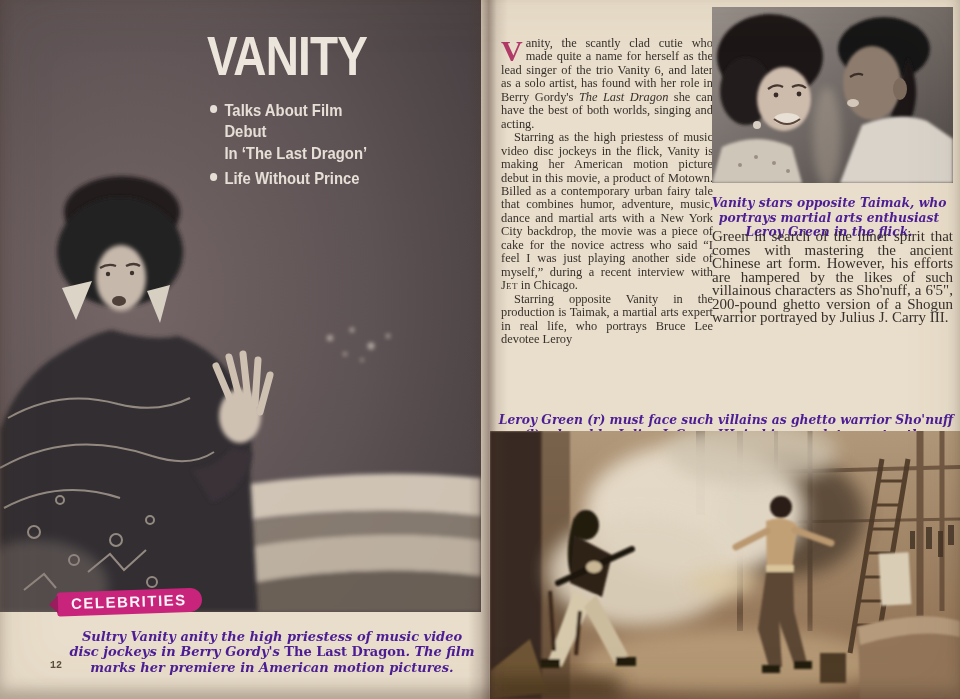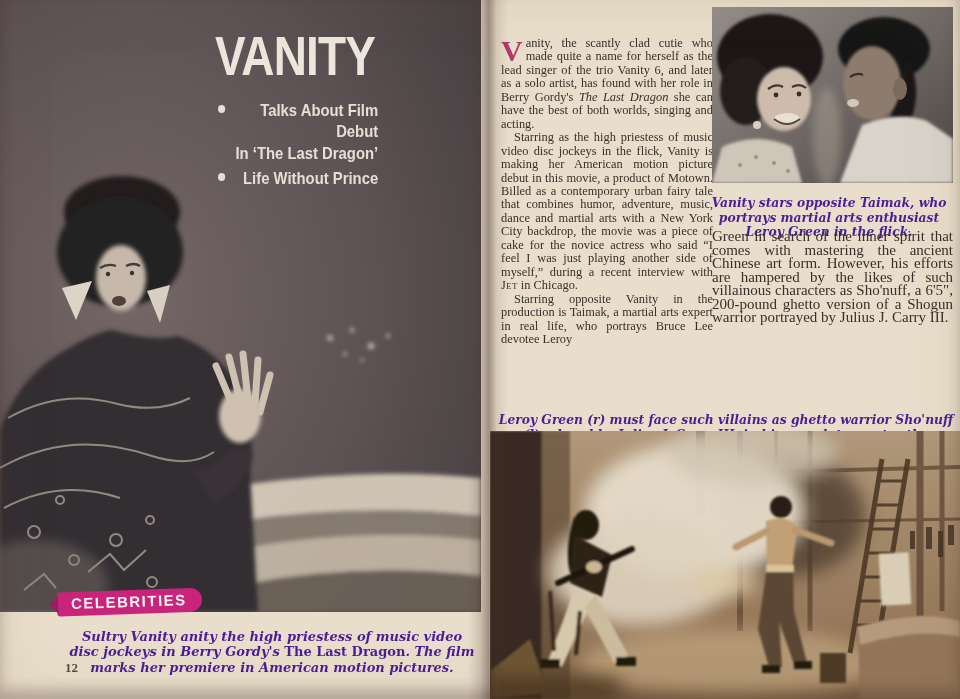--- a/index.html
+++ b/index.html
@@ -1,46 +1,46 @@
 <!DOCTYPE html>
 <html style="--pink: #c9247c; --pink2: #b23a68; --ink: #37302b;"><head>
 <meta charset="utf-8">
 <style>
   html,body{margin:0;padding:0;background:#b9a890;}
   #spread{position:relative;width:960px;height:699px;overflow:hidden;
           background:#e9decb;font-family:"Liberation Serif",serif;}
 
   
   .photo-left{position:absolute;left:0;top:0;width:481px;height:612px;}
-  .title-block{position:absolute;left:188px;top:28px;width:214px;text-align:center;}
+  .title-block{position:absolute;left:180px;top:28px;width:214px;text-align:center;}
   .mag-title{margin:0;font-family:"Liberation Sans",sans-serif;font-weight:bold;
              font-size:56px;line-height:1;color:#ece6dc;letter-spacing:-1px;
              transform:scaleX(.82);transform-origin:center top;}
-  .bullet-list{margin:16px 0 0 30px;padding:0;list-style:none;text-align:right;width:178px;}
+  .bullet-list{margin:16px 0 0 30px;padding:0;list-style:none;text-align:left;width:178px;}
   .bullet-list li{position:relative;padding-left:16px;margin-bottom:4px;
                   font-family:"Liberation Sans",sans-serif;font-weight:bold;
                   font-size:16.5px;line-height:1.3;color:#e6dfd6;
                   transform:scaleX(.9);transform-origin:left top;}
   .bdot{position:absolute;left:0;top:5px;width:8px;height:8px;border-radius:50%;background:#e6dfd6;}
   .bline{display:block;}
 
   .celebrities{position:absolute;left:57px;top:590px;padding:3px 15px 4px 14px;
                background:var(--pink,#c9247c);color:#fdf3f6;border-radius:4px 14px 14px 3px;
                font-family:"Liberation Sans",sans-serif;font-weight:bold;font-size:15px;
                letter-spacing:1.5px;transform:rotate(-2deg);}
   .celebrities::before{content:"";position:absolute;left:-8px;top:3px;
                border-top:9px solid transparent;border-bottom:9px solid transparent;
                border-right:9px solid #9a1d5e;}
 
   .cap{font-family:"DejaVu Serif",serif;font-style:italic;font-weight:bold;
        color:#4c1d95;text-align:center;}
   .caption-left{position:absolute;left:68px;top:616px;width:408px;font-size:13px;line-height:1.18;}
   .rom{font-style:normal;}
-  .pagenum{position:absolute;left:65px;top:660px;font-family:Liberation Serif, serif;
-           font-weight:bold;font-size:13px;color:#5a4d3e;}
+  .pagenum{position:absolute;left:50px;top:660px;font-family:Liberation Mono, monospace;
+           font-weight:bold;font-size:10px;color:#5a4d3e;}
 
   
   .gutter{position:absolute;left:468px;top:0;width:40px;height:699px;z-index:5;
           background:linear-gradient(90deg,rgba(60,40,30,0) 0%,rgba(80,55,45,.18) 30%,
                      rgba(55,35,30,.42) 52%,rgba(80,55,45,.12) 72%,rgba(60,40,30,0) 100%);}
 
   
   .col{position:absolute;text-align:justify;color:var(--ink,#37302b);
        font-family:"Liberation Serif",serif;}
   .col p{margin:0;}

